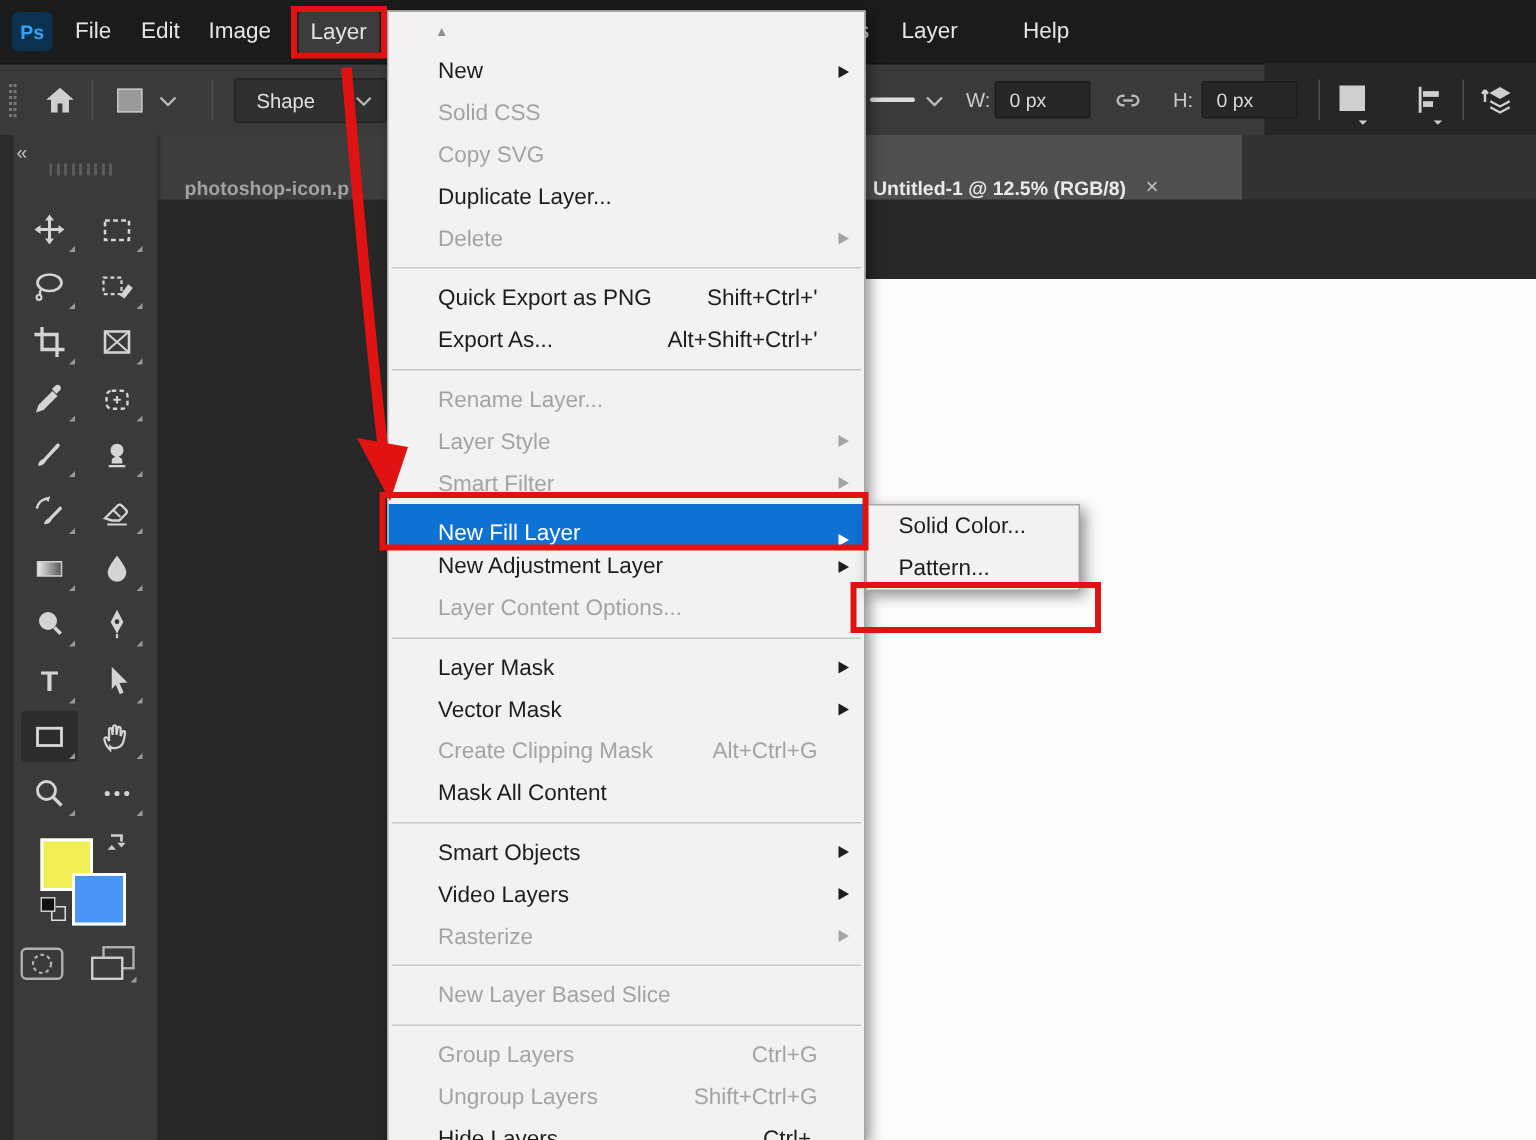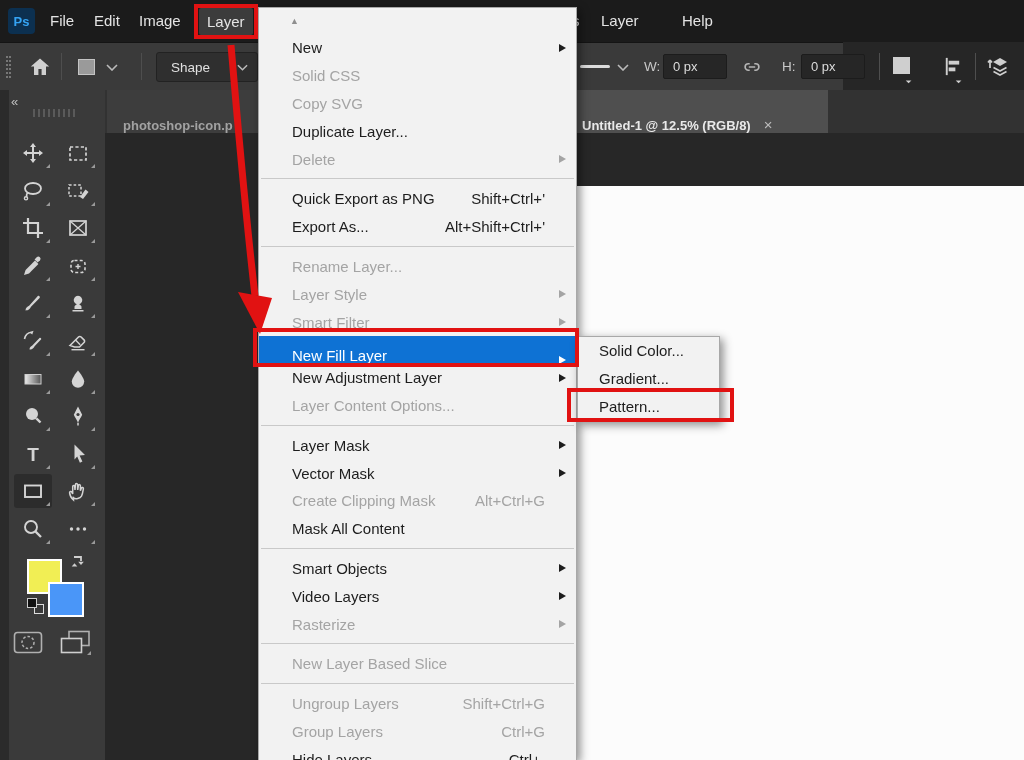--- a/index.html
+++ b/index.html
@@ -520,40 +520,39 @@
           <span class="mi-arr"></span>
         </div>
         <div class="menu-sep"></div>
         <div class="menu-item disabled">
           <span class="mi-label">New Layer Based Slice</span>
           <span class="mi-shortcut"></span>
           <span class="mi-arr slot"></span>
         </div>
         <div class="menu-sep"></div>
         <div class="menu-item disabled">
+          <span class="mi-label">Group Layers</span>
+          <span class="mi-shortcut">Ctrl+G</span>
+          <span class="mi-arr slot"></span>
+        </div>
+        <div class="menu-item disabled">
           <span class="mi-label">Ungroup Layers</span>
           <span class="mi-shortcut">Shift+Ctrl+G</span>
           <span class="mi-arr slot"></span>
         </div>
-        <div class="menu-item disabled">
-          <span class="mi-label">Group Layers</span>
-          <span class="mi-shortcut">Ctrl+G</span>
-          <span class="mi-arr slot"></span>
-        </div>
         <div class="menu-item enabled">
           <span class="mi-label">Hide Layers</span>
           <span class="mi-shortcut">Ctrl+,</span>
           <span class="mi-arr slot"></span>
         </div>
       </div>
   </div>
 
   <div class="fill-submenu" id="fill-submenu">
       <div class="sub-item">Solid Color...</div>
-      <div class="sub-item">Gradient...</div>
       <div class="sub-item">Pattern...</div>
     </div>
 
   <svg id="annot-arrow" width="1024" height="760" viewBox="0 0 1024 760">
     <path id="arrow-line" d="M231 45 Q244 200 255 296" fill="none" stroke="#e11212" stroke-width="7"></path>
     <polygon id="arrow-head" points="238,292 272,298 260,334" fill="#e11212"></polygon>
   </svg>
   <div class="red-box" id="box-layer" style="border-color: rgb(225, 18, 18);"></div>
   <div class="red-box" id="box-nfl" style="border-color: rgb(225, 18, 18);"></div>
   <div class="red-box" id="box-pattern" style="border-color: rgb(225, 18, 18);"></div>

